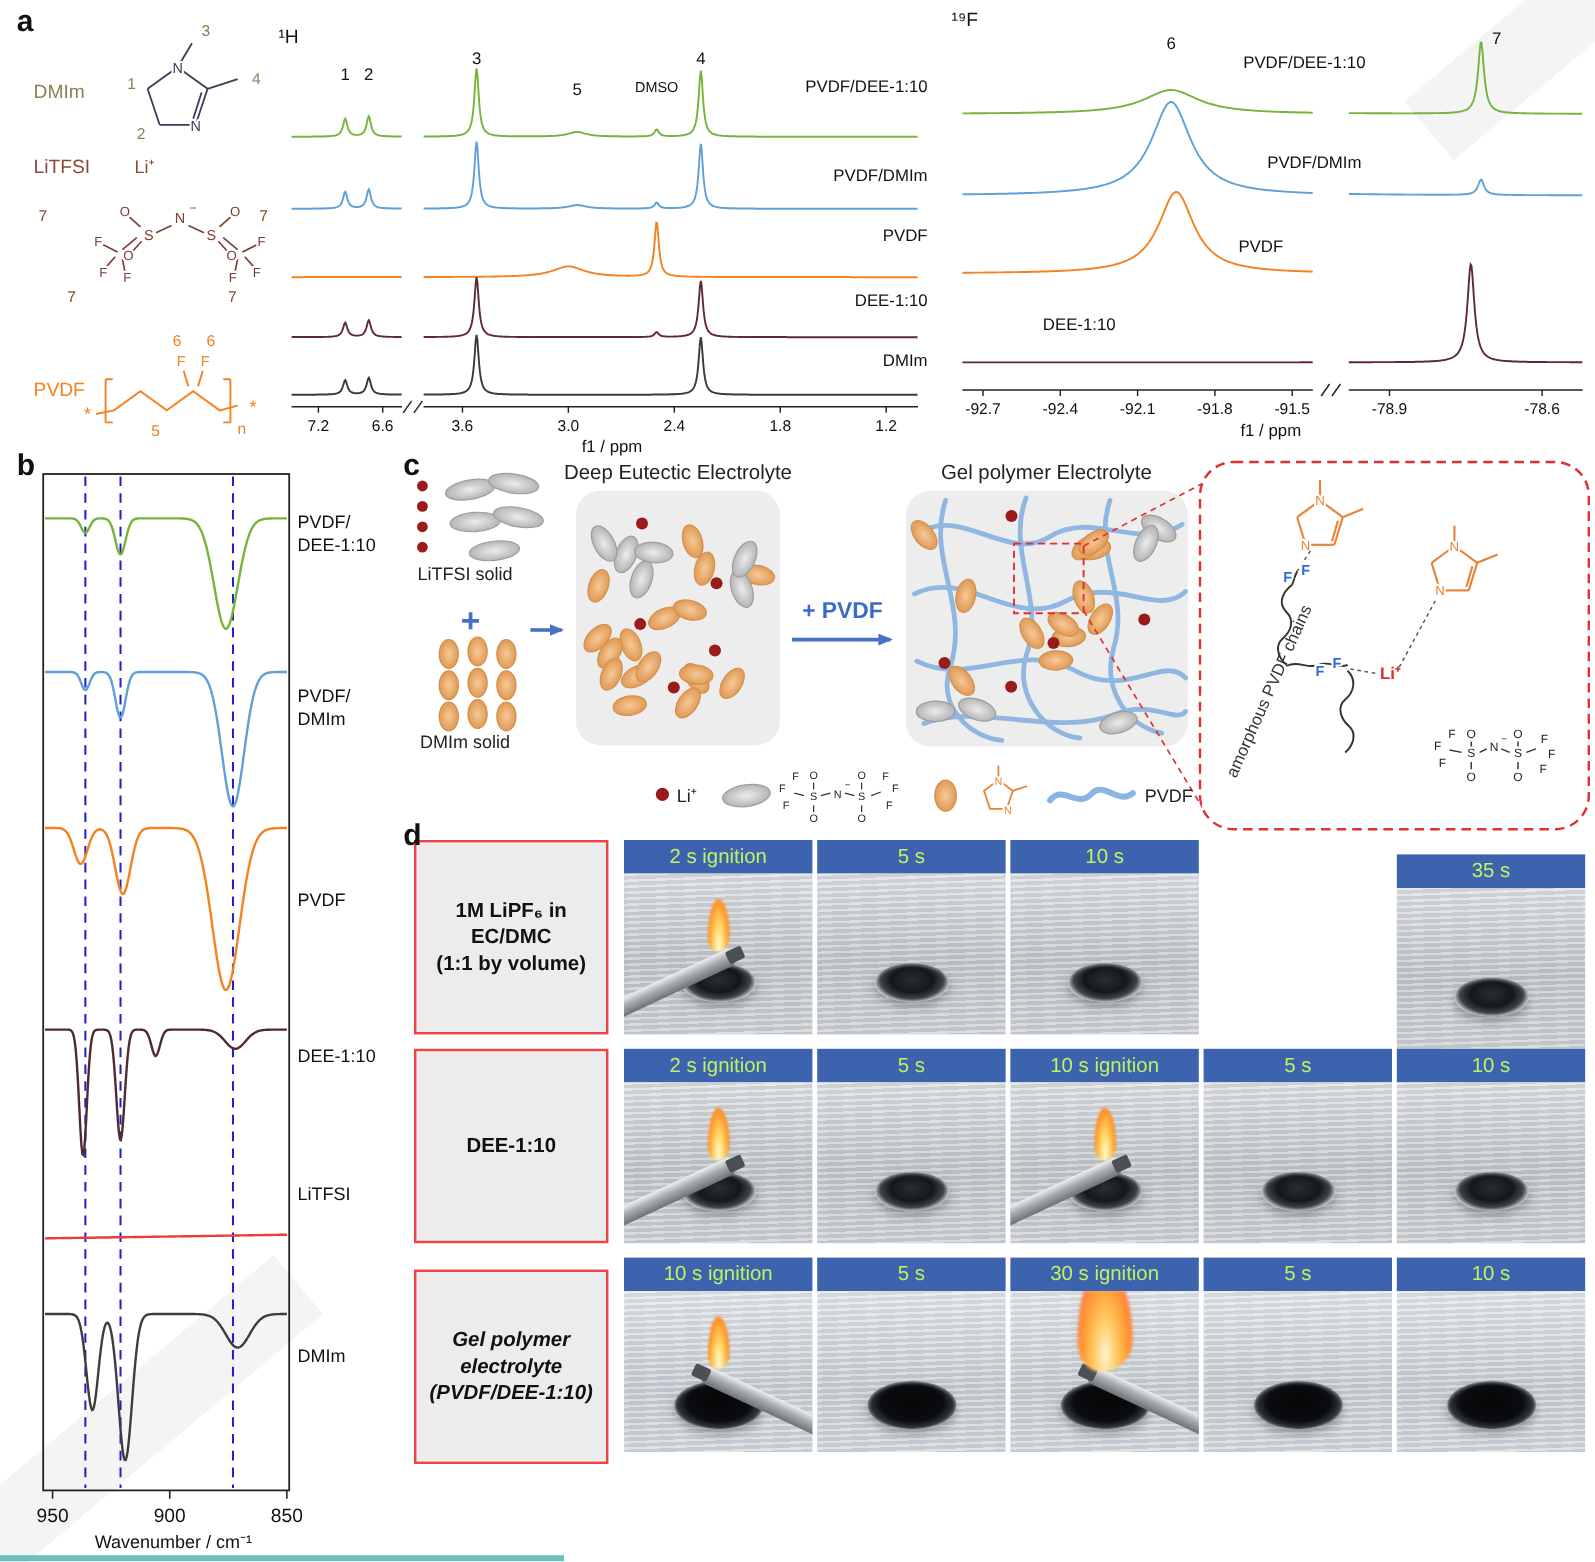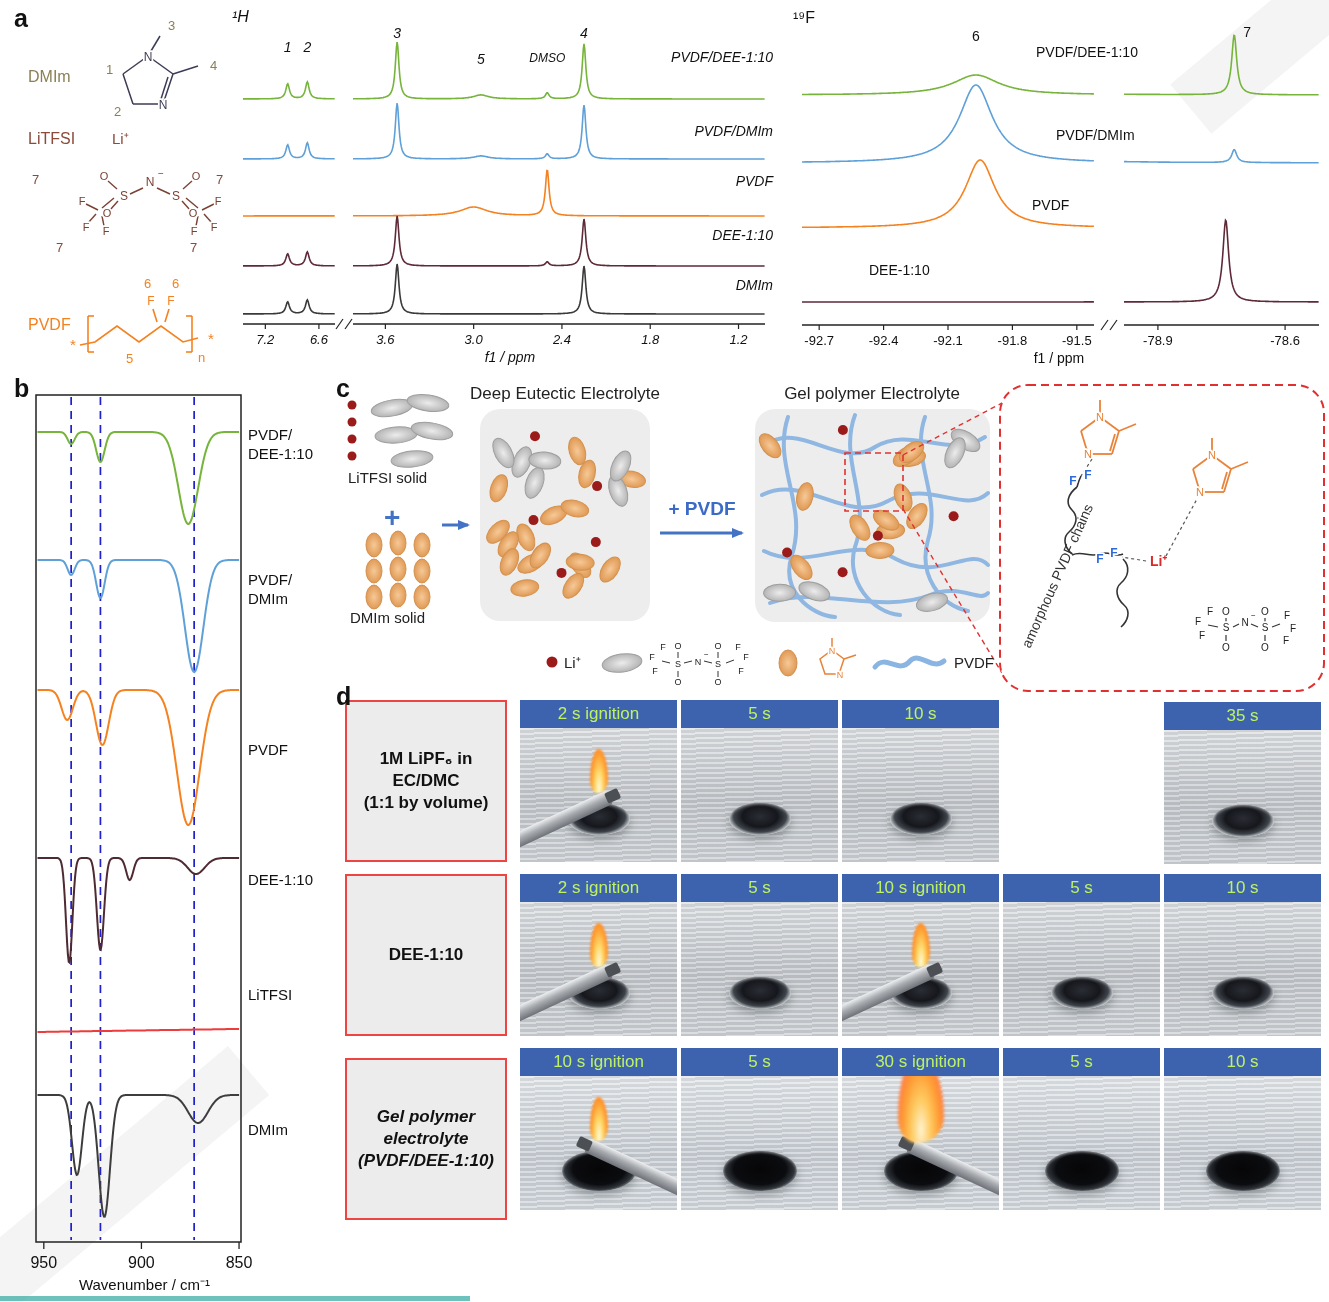--- a/index.html
+++ b/index.html
@@ -132,21 +132,21 @@
     <text class="bgw" x="151" y="293" text-anchor="middle" font-size="12" fill="#f58220">F</text>
     <text x="124" y="276" font-size="13" fill="#f58220">6</text>
     <text x="152" y="276" font-size="13" fill="#f58220">6</text>
     <text x="106" y="351" font-size="13" fill="#f58220">5</text>
     <text x="178" y="350" font-size="13" fill="#f58220">n</text>
     <text x="50" y="338" font-size="15" fill="#f58220">*</text>
     <text x="188" y="332" font-size="15" fill="#f58220">*</text>
     <text x="8" y="318" font-size="16" fill="#f58220">PVDF</text>
   </svg>
 
-  <div class="abs" style="left:225px;top:4px;width:560px;height:370px;font-style:italic;">
+  <div class="abs" style="left:225px;top:19px;width:560px;height:370px;">
     <div class="nucleus" style="left:7px;top:4px;">¹H</div>
     <svg id="h1-svg" class="abs" style="left:10px;top:20px;" width="545" height="345" viewBox="0 0 545 345">
         <line x1="8" y1="300" x2="100" y2="300" stroke="#222" stroke-width="1.3"></line>
         <line x1="118" y1="300" x2="530" y2="300" stroke="#222" stroke-width="1.3"></line>
         <line x1="101" y1="305" x2="108" y2="295" stroke="#222" stroke-width="1.2"></line>
         <line x1="110" y1="305" x2="117" y2="295" stroke="#222" stroke-width="1.2"></line>
         <line x1="30.330097087378636" y1="300" x2="30.330097087378636" y2="305" stroke="#222" stroke-width="1.2"></line>
         <text x="30.330097087378636" y="320" text-anchor="middle" font-size="13" fill="#111">7.2</text>
         <line x1="83.92233009708741" y1="300" x2="83.92233009708741" y2="305" stroke="#222" stroke-width="1.2"></line>
         <text x="83.92233009708741" y="320" text-anchor="middle" font-size="13" fill="#111">6.6</text>
@@ -500,21 +500,21 @@
         <div class="d-photo">
           <div class="dish"></div>
         </div>
       </div>
       <div class="d-cell" style="left: 497px; top: 0px;">
         <div class="d-head">10 s</div>
         <div class="d-photo">
           <div class="dish"></div>
         </div>
       </div>
-      <div class="d-cell" style="left: 819px; top: 2px;">
+      <div class="d-cell" style="left: 819px; top: 12px;">
         <div class="d-head">35 s</div>
         <div class="d-photo">
           <div class="dish"></div>
         </div>
       </div>
       <div class="d-label" style="top: 174px;">
         <div>DEE-1:10</div>
       </div>
       <div class="d-cell" style="left: 175px; top: 174px;">
         <div class="d-head">2 s ignition</div>

